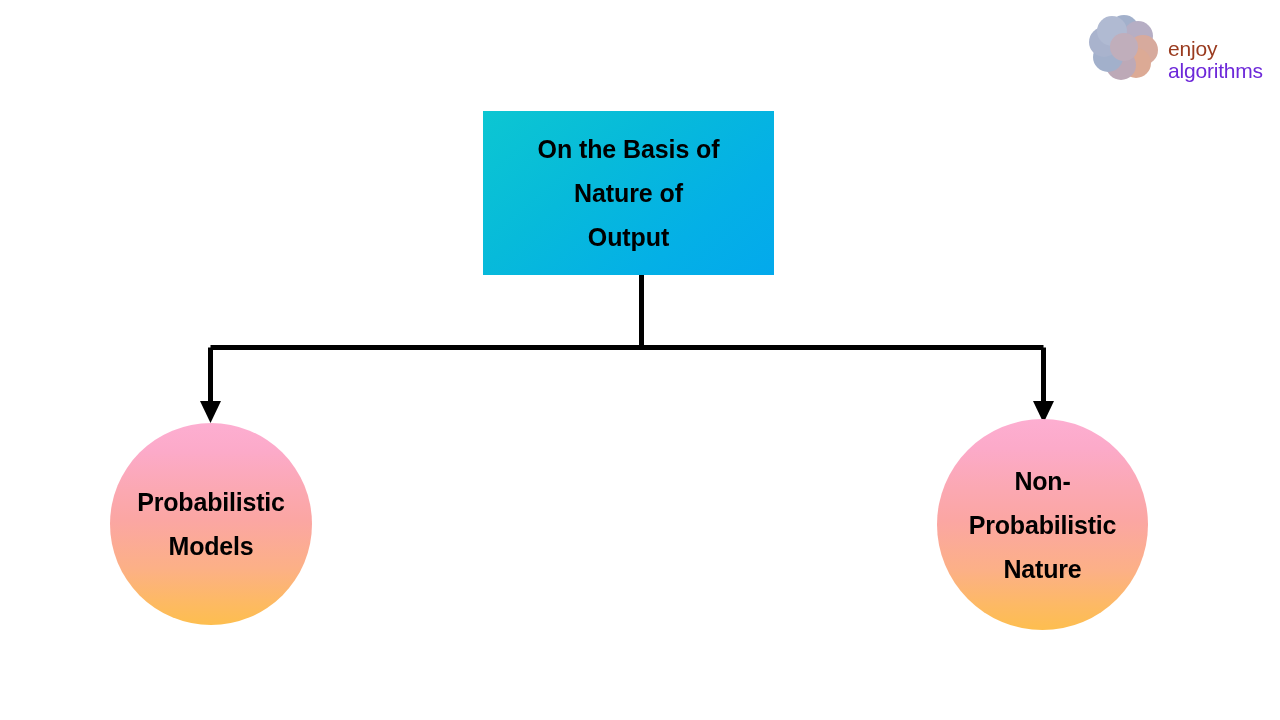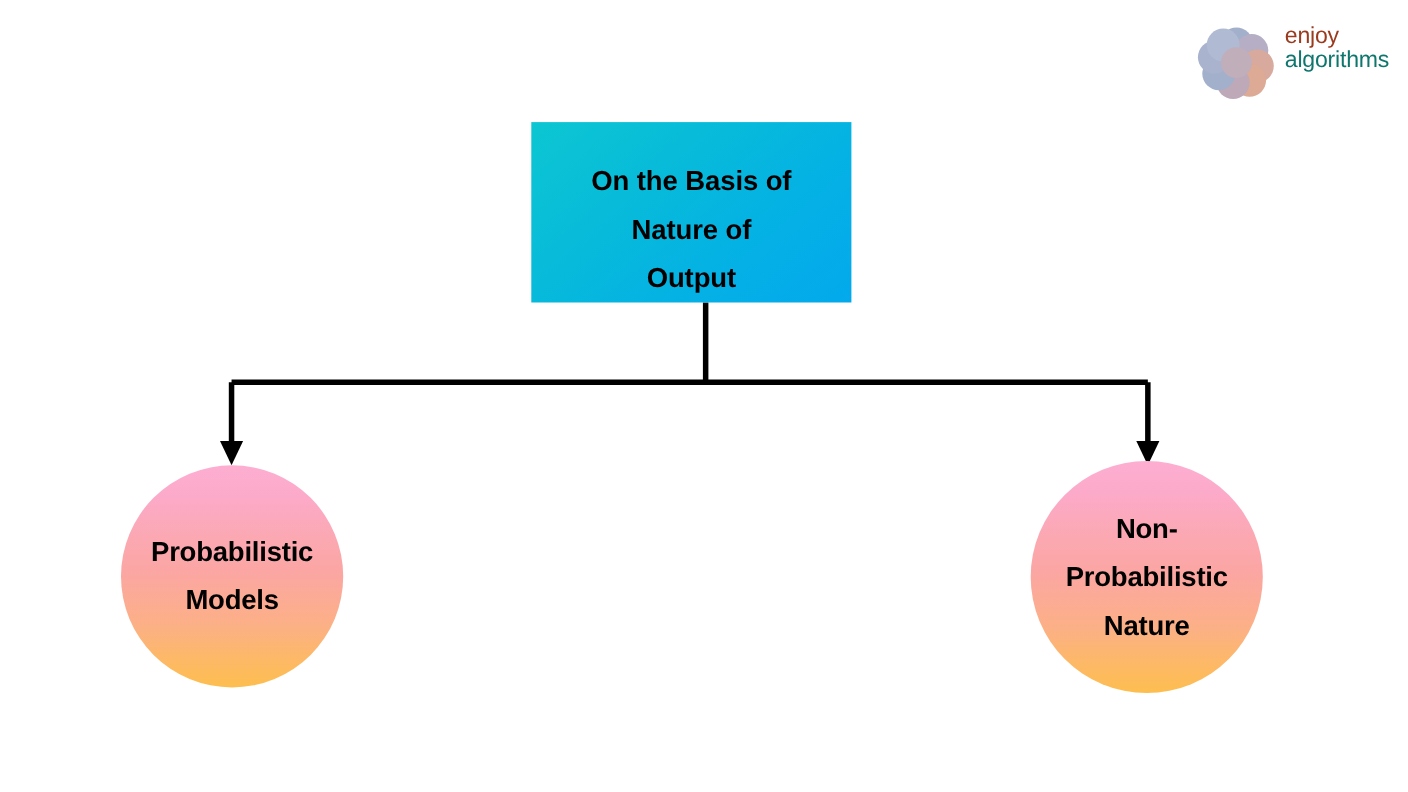--- a/index.html
+++ b/index.html
@@ -20,25 +20,25 @@
     left: 0; top: 0;
     width: 1280px;
     height: 720px;
     background: #ffffff;
   }
 
   
   .brand {
     position: absolute;
     left: 1088px;
-    top: 20px;
+    top: 4px;
     width: 184px;
     height: 78px;
     display: flex;
-    align-items: flex-start;
+    align-items: flex-end;
     gap: 8px;
   }
   .brand-mark {
     width: 72px;
     height: 72px;
     flex: none;
     position: relative;
   }
   .brand-mark svg { display: block; }
   .brand-text {
@@ -51,33 +51,33 @@
   .brand-line1 {
     font-size: 21px;
     font-weight: 400;
     letter-spacing: -0.2px;
     color: #9a3b1f;
   }
   .brand-line2 {
     font-size: 21px;
     font-weight: 400;
     letter-spacing: -0.2px;
-    color: #0f766e;
+    color: #6d28d9;
   }
 
   
   .node-box {
     position: absolute;
     left: 483px;
     top: 111px;
     width: 291px;
     height: 164px;
     background: linear-gradient(140deg, #0cc6d2 0%, #07bada 38%, #04b0e6 72%, #03a9ec 100%);
     display: flex;
-    align-items: flex-end;
+    align-items: center;
     justify-content: center;
     box-sizing: border-box;
     padding: 0 10px;
   }
   .node-box-label {
     color: #000000;
     font-size: 25px;
     font-weight: 700;
     line-height: 44px;
     text-align: center;

